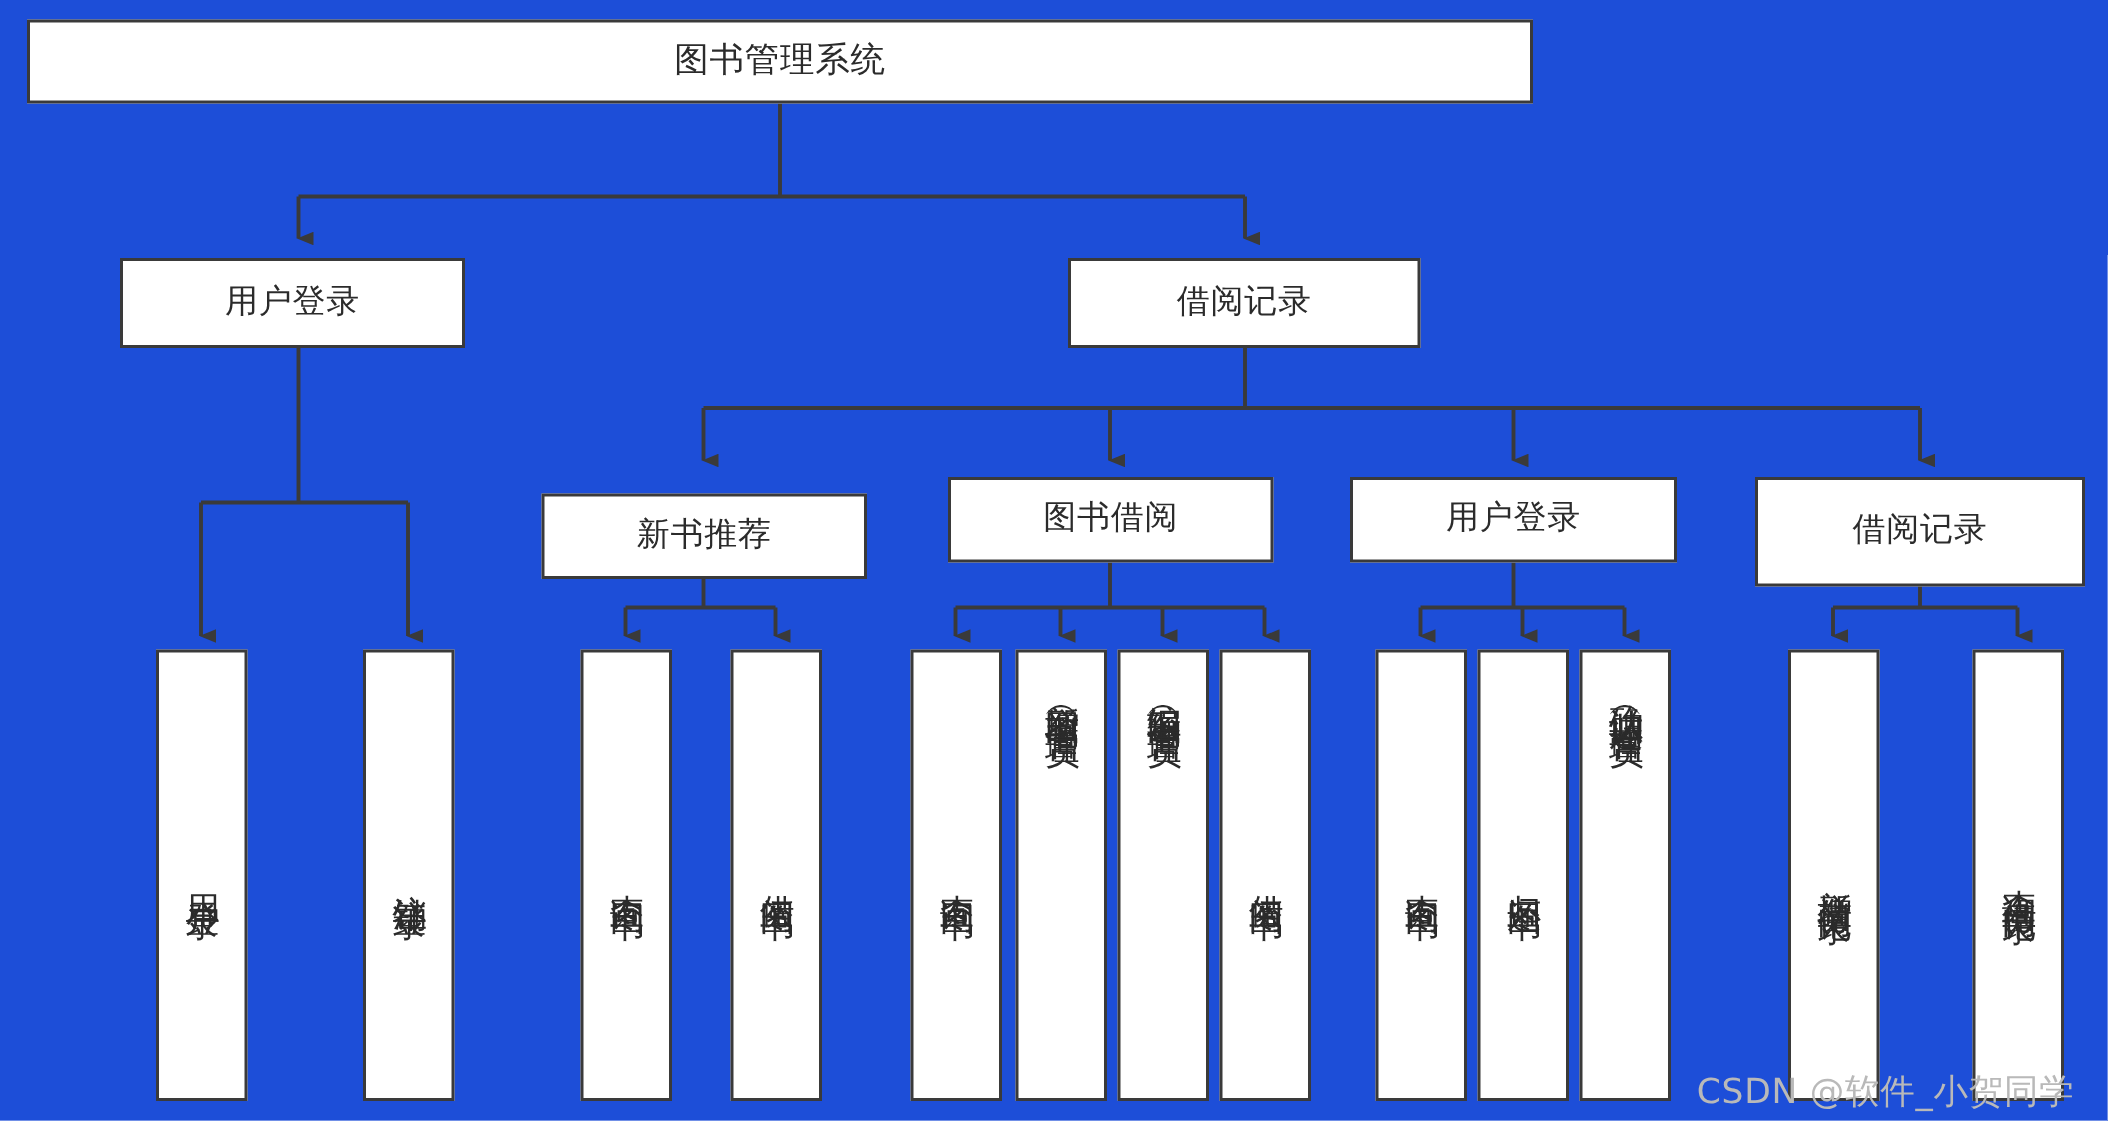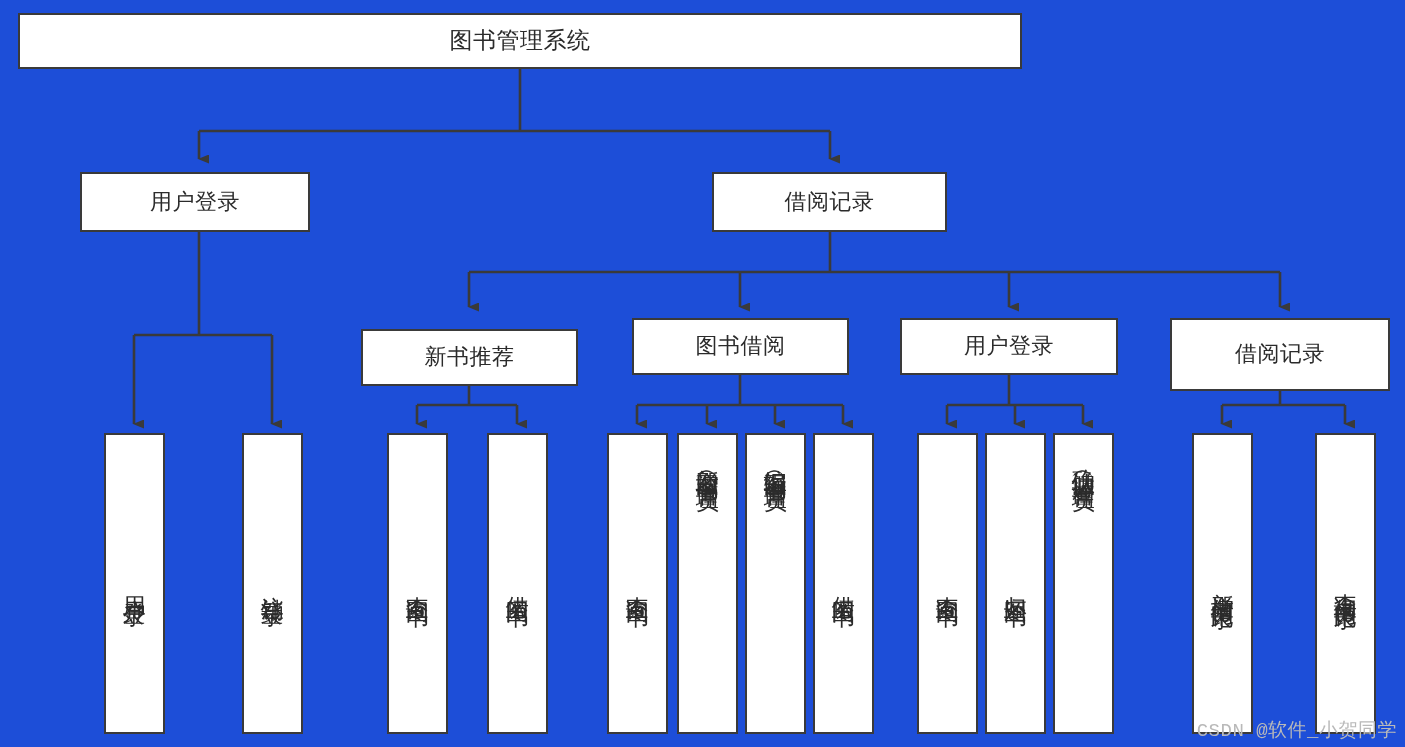--- a/index.html
+++ b/index.html
@@ -41,26 +41,25 @@
     text-orientation:upright;
     font-size:23px;
     line-height:1.06;
     letter-spacing:3px;
     white-space:nowrap;
   }
   .node.v.center{align-items:center;padding-top:0;}
 
   #watermark{
     position:absolute;
-    right:8px;bottom:4px;
-    font-size:19px;
+    right:22px;bottom:4px;
+    font-size:23px;
     color:#b9b9b9;
     letter-spacing:0.5px;
     white-space:nowrap;
-    font-family:Liberation Mono, monospace;
   }
 </style>
 </head>
 <body>
 
 <div id="canvas">
 
   <svg class="lines" viewBox="0 0 1405 747" xmlns="http://www.w3.org/2000/svg">
     <defs>
       <marker id="arrow" markerWidth="9" markerHeight="11" refX="4.5" refY="10" orient="auto" markerUnits="userSpaceOnUse">

